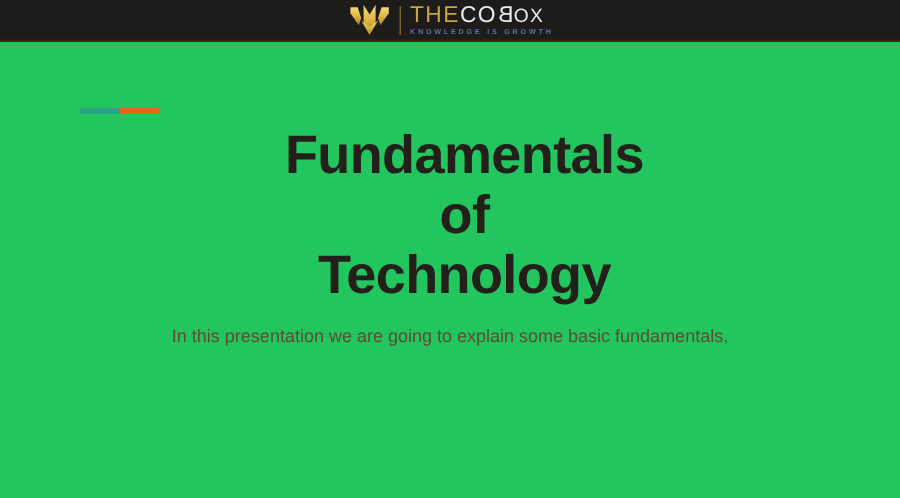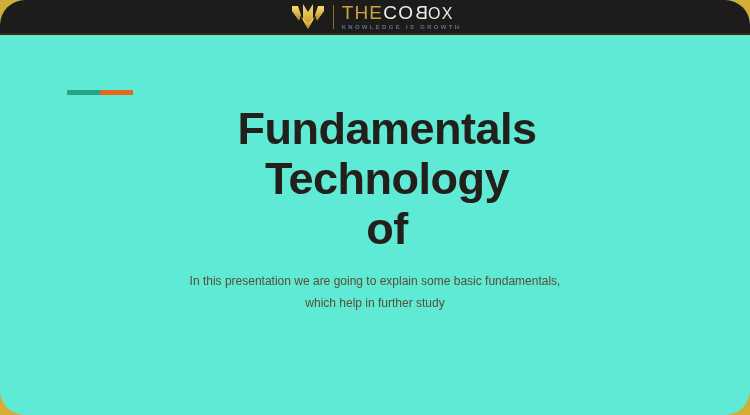--- a/index.html
+++ b/index.html
@@ -11,23 +11,22 @@
     height: 415px;
     overflow: hidden;
     font-family: "Liberation Sans", sans-serif;
     background: #d3ae35;
   }
 
   #slide {
     position: relative;
     width: 750px;
     height: 415px;
-    background: #5eead4;
+    background: #22c55e;
     overflow: hidden;
-    border-radius: 25px;
   }
 
   
   #header-bar {
     position: absolute;
     top: 0;
     left: 0;
     width: 750px;
     height: 35px;
     background: #1d1c1a;
@@ -152,21 +151,21 @@
   
   #subtitle-block {
     position: absolute;
     left: 0;
     top: 270px;
     width: 750px;
     text-align: center;
   }
   .subtitle-line {
     font-family: "Liberation Sans", sans-serif;
-    font-size: 12px;
+    font-size: 15px;
     line-height: 22px;
     color: #5a4e33;
     font-weight: 400;
   }
 </style>
 </head>
 <body>
 
 <div id="slide">
 
@@ -202,22 +201,21 @@
     </div>
   </div>
 
   <div id="accent-bar">
     <div id="accent-bar-teal"></div>
     <div id="accent-bar-orange"></div>
   </div>
 
   <div id="title-block">
     <div class="title-line">Fundamentals</div>
+    <div class="title-line">of</div>
     <div class="title-line">Technology</div>
-    <div class="title-line">of</div>
   </div>
 
   <div id="subtitle-block">
     <div class="subtitle-line">In this presentation we are going to explain some basic fundamentals,</div>
-    <div class="subtitle-line">which help in further study</div>
   </div>
 
 </div>
 
 </body></html>

